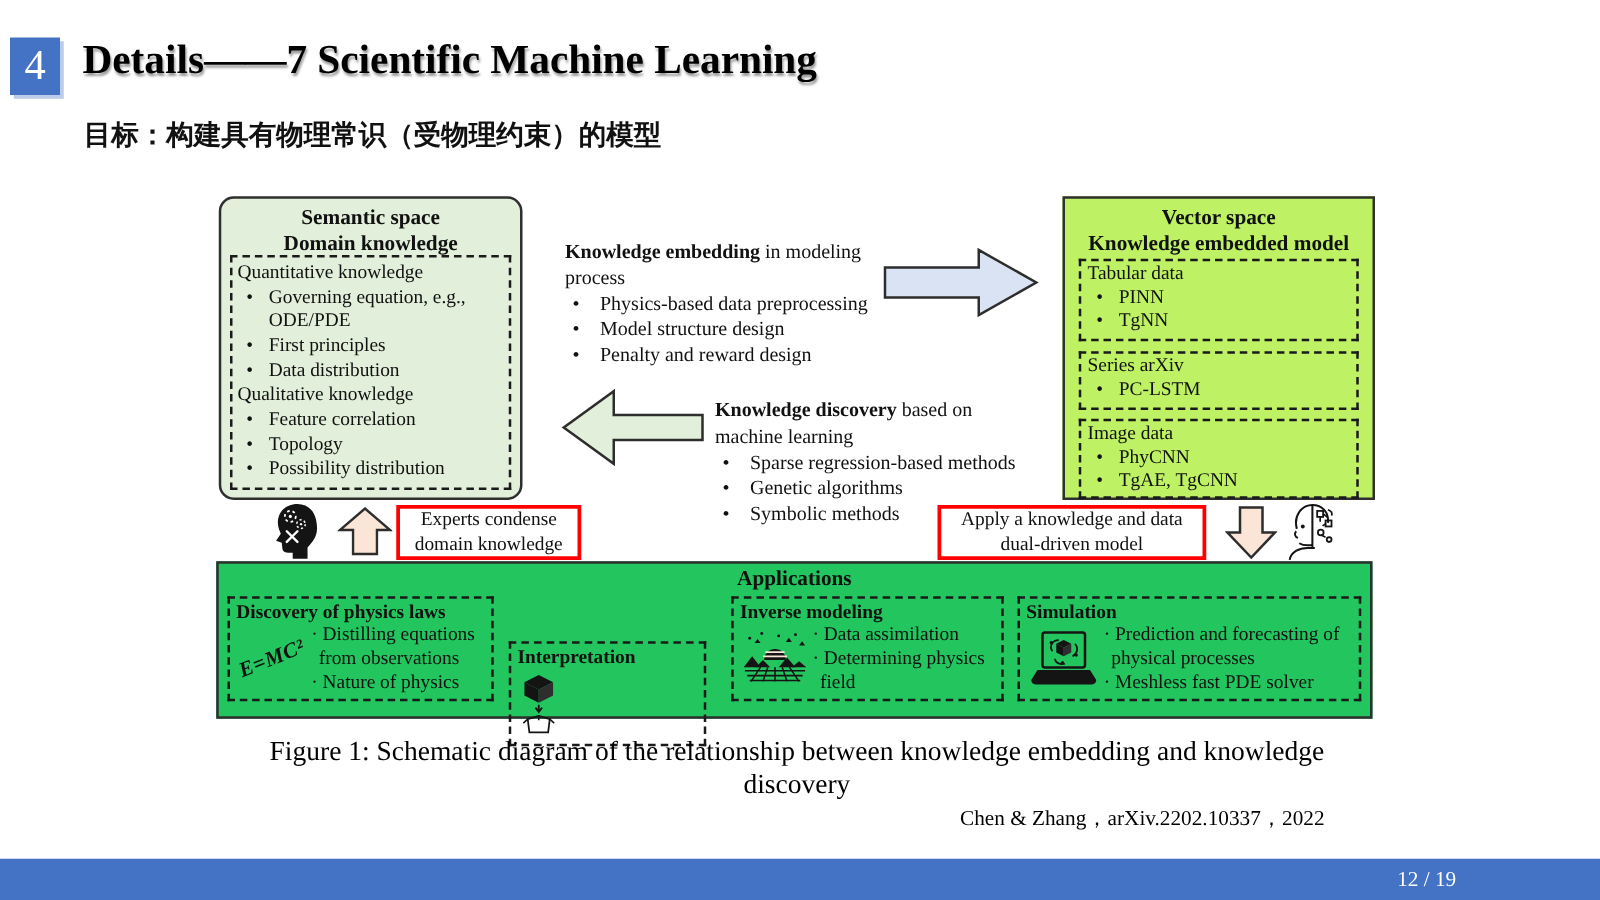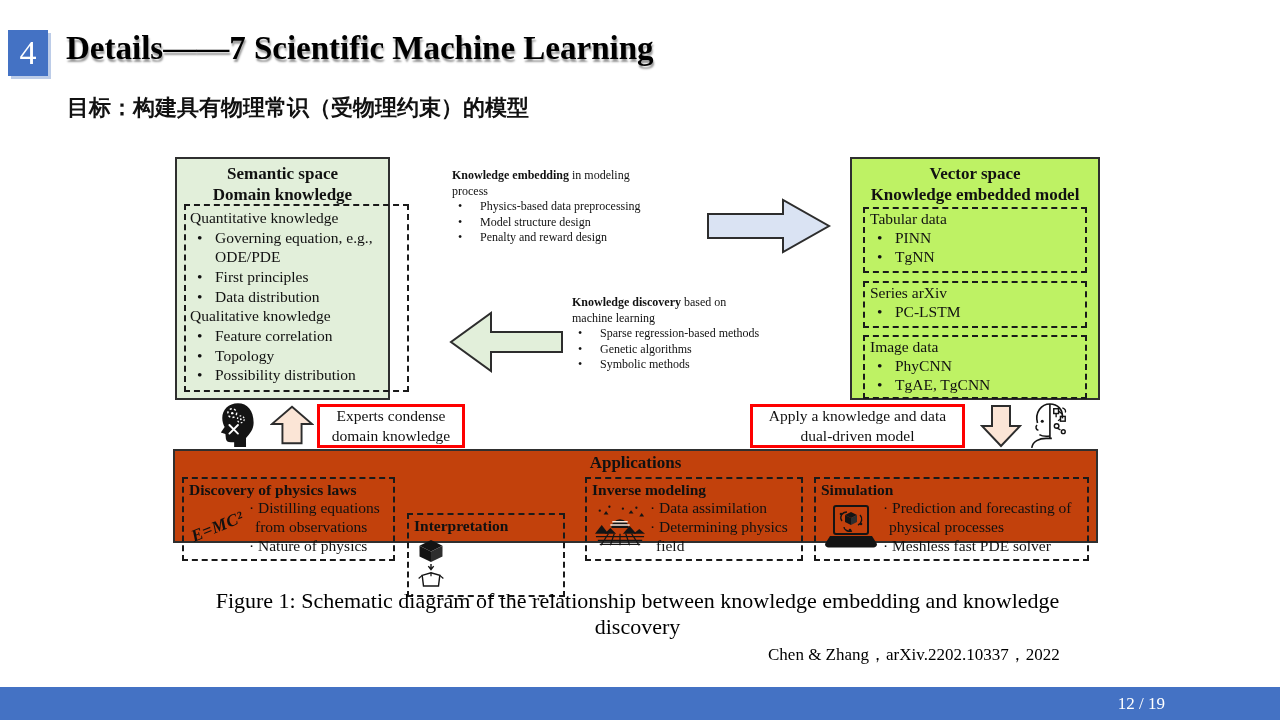--- a/index.html
+++ b/index.html
@@ -26,31 +26,31 @@
   }
   
   .abox { position:absolute; box-sizing:border-box; border:2px solid #2f2f2f; }
   .bt { text-align:center; font-weight:bold; font-size:17px; line-height:1.25; padding-top:4px; }
   .dash { position:absolute; box-sizing:border-box; border:2px dashed #1a1a1a; }
   .diagtext { font-size:15.5px; line-height:1.27; }
   .bul { display:flex; }
   .bul::before { content:"\2022"; flex:0 0 26px; padding-left:8px; box-sizing:border-box; }
   .plainline { padding-left:1px; }
   
-  .box-green { left:175px; top:157px; width:215px; height:243px; background:#E2EFDA; }
+  .box-green { left:175px; top:157px; width:243px; height:243px; background:#E2EFDA;border-radius:12px; }
   .box-green .dash { left:7px; top:45px; width:225px; height:188px; padding:2px 3px; }
   
   .box-blue { left:850px; top:157px; width:250px; height:243px; background:#bef264; }
   .vg { left:11px; width:224px; padding:1px 4px; }
   .vg .diagtext, .vg.diagtext { line-height:1.22; }
   .vg1 { top:48px; height:66px; }
   .vg2 { top:122px; height:47px; }
   .vg3 { top:176px; height:64px; }
   
-  .note { position:absolute; font-size:12px; line-height:1.3; }
+  .note { position:absolute; font-size:16px; line-height:1.3;margin-top:24px; }
   .note-embed { left:452px; top:168px; width:268px; }
   .note-disc { left:572px; top:295px; width:305px; }
   .note b { font-weight:bold; }
   .note .bul::before { flex:0 0 28px; padding-left:6px; }
   
   .arr { position:absolute; }
   .arr-right { left:706px; top:197px; }
   .arr-left { left:448px; top:306px; }
   .arr-up { left:270px; top:404px; }
   .arr-down { left:980px; top:404px; }
@@ -58,21 +58,21 @@
   .callout {
     position:absolute; box-sizing:border-box; border:3px solid #FE0000; background:#fff;
     display:flex; align-items:center; justify-content:center; text-align:center;
     font-size:15.5px; line-height:1.32; padding:0 6px;
   }
   .co-left { left:317px; top:404px; width:148px; height:44px; }
   .co-right { left:750px; top:404px; width:215px; height:44px; }
   .expert-icon { position:absolute; left:218px; top:401px; }
   .robot-icon { position:absolute; left:1026px; top:399px; }
   
-  .apps { left:173px; top:449px; width:925px; height:94px; background:#c2410c; }
+  .apps { left:173px; top:449px; width:925px; height:126px; background:#22c55e; }
   .apps-title { text-align:center; font-weight:bold; font-size:17px; padding-top:2px; }
   .app-sec { top:26px; height:84px; padding:1px 5px; }
   .as1 { left:7px;  width:213px; }
   .as2 { left:232px; width:158px;margin-top:36px; }
   .as3 { left:410px; width:218px; }
   .as4 { left:639px; width:275px; }
   .app-head { font-weight:bold; font-size:15.5px; line-height:1.25; white-space:nowrap; }
   .app-row { display:flex; align-items:center; }
   .app-ico { flex:0 0 auto; display:flex; align-items:center; justify-content:center; }
   .app-items { flex:1 1 auto; font-size:15.5px; line-height:1.2; }

